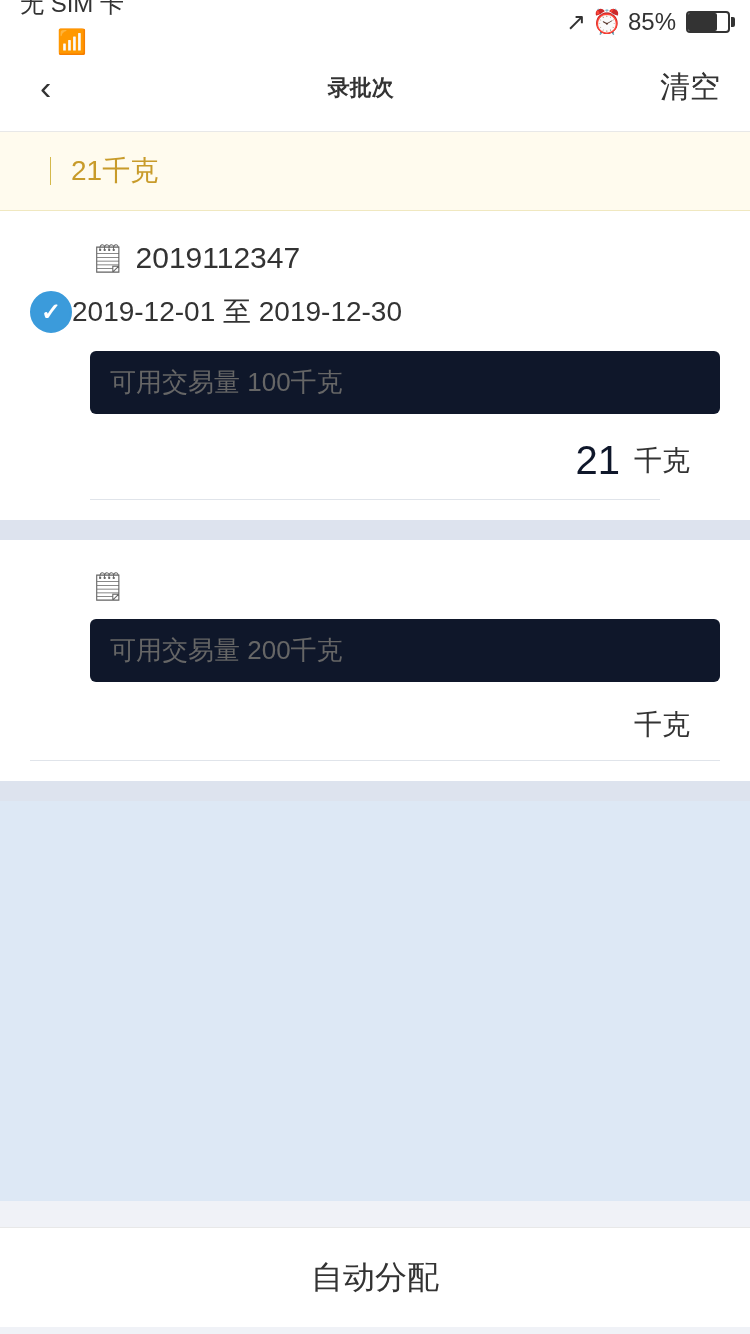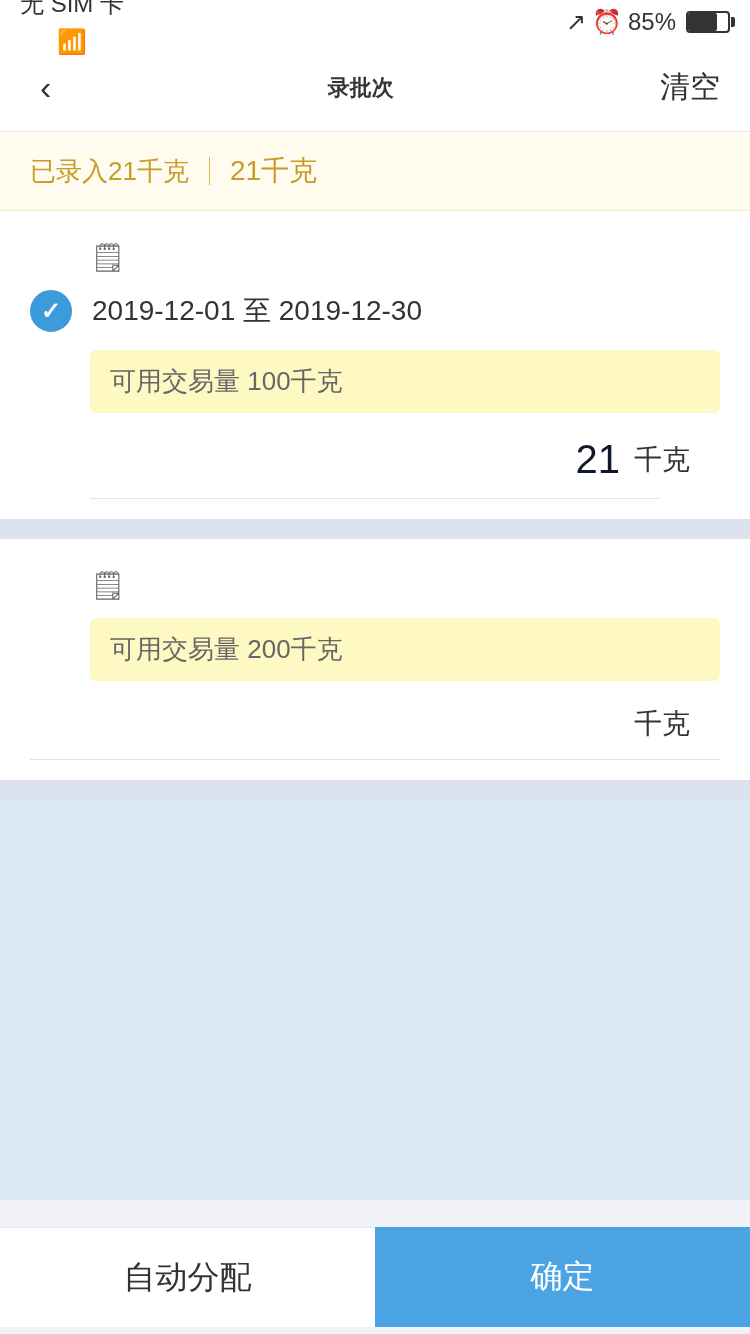--- a/index.html
+++ b/index.html
@@ -142,21 +142,20 @@
     }
     .batch-id {
       font-size: 30px;
       color: #333;
       font-weight: 500;
     }
 
     .batch-date-row {
       display: flex;
       align-items: center;
-      gap: 20px;
       margin-bottom: 18px;
     }
     .radio-circle {
       width: 42px;
       height: 42px;
       border-radius: 50%;
       border: 2px solid #ccc;
       background: #fff;
       flex-shrink: 0;
       display: flex;
@@ -173,21 +172,21 @@
       font-size: 24px;
       font-weight: bold;
     }
     .batch-date {
       font-size: 28px;
       color: #333;
     }
 
     .batch-available {
       margin-left: 60px;
-      background: #fef9c3;
+      background: #0f172a;
       border-radius: 6px;
       padding: 14px 20px;
       font-size: 26px;
       color: #666;
       margin-bottom: 24px;
     }
 
     .batch-amount-row {
       display: flex;
       align-items: center;
@@ -306,28 +305,28 @@
   </div>
 </div>
 
 <div class="nav-bar">
   <span class="nav-back">‹</span>
   <span class="nav-title">录批次</span>
   <span class="nav-clear">清空</span>
 </div>
 
 <div class="info-banner">
-  <span class="info-banner-text">已录入21千克</span>
   <div class="info-banner-divider"></div>
   <span class="info-banner-value">21千克</span>
 </div>
 
 <div class="batch-card">
   <div class="batch-header">
     <span class="batch-id-icon">🗒</span>
+    <span class="batch-id">2019112347</span>
   </div>
   <div class="batch-date-row">
     <div class="radio-circle checked"></div>
     <span class="batch-date">2019-12-01 至 2019-12-30</span>
   </div>
   <div class="batch-available">可用交易量 100千克</div>
   <div class="batch-amount-row">
     <span class="amount-value">21</span>
     <span class="amount-unit">千克</span>
   </div>
@@ -346,14 +345,13 @@
     <span class="input-unit">千克</span>
   </div>
   <div style="height:20px;"></div>
 </div>
 
 <div class="section-separator"></div>
 <div class="blue-area"></div>
 
 <div class="bottom-bar">
   <button class="btn-auto">自动分配</button>
-  <button class="btn-confirm">确定</button>
 </div>
 
 </body></html>

